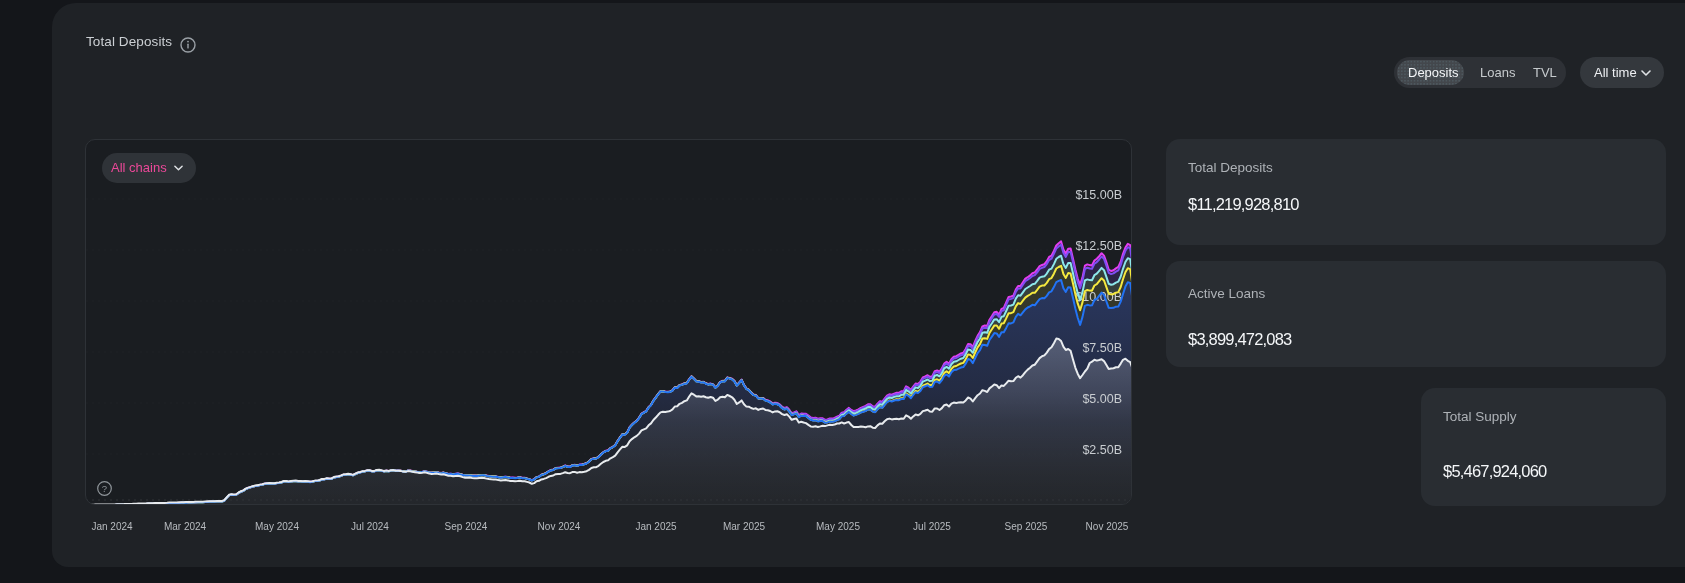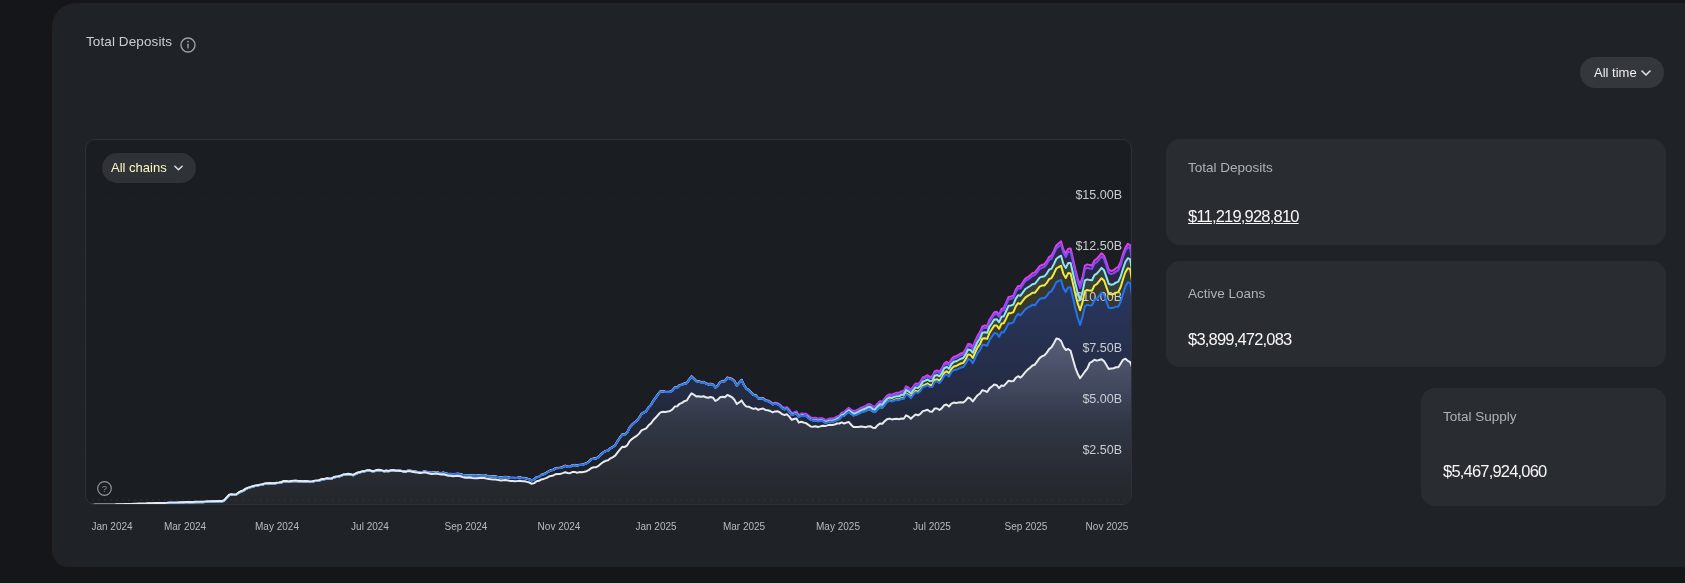--- a/index.html
+++ b/index.html
@@ -13,38 +13,44 @@
   .big .d { color:#878c91; }
   .tabs { position:absolute; left:1342px; top:54px; width:172px; height:31px; background:#2e3136; border-radius:16px; display:flex; align-items:center; }
   .tab-active { position:absolute; left:3px; top:3px; width:67px; height:25px; background:#43474c; border-radius:13px;
      background-image: radial-gradient(rgba(160,225,240,0.11) 0.7px, transparent 0.8px); background-size:3.2px 3.2px; }
   .tab-t { position:absolute; font-size:13px; top:8px; }
   .alltime { position:absolute; left:1528px; top:54px; width:84px; height:31px; background:#34383d; border-radius:16px; }
   .alltime span { position:absolute; left:14px; top:8px; font-size:13px; color:#eef0f3; }
   .chart-card { position:absolute; left:33px; top:136px; width:1047px; height:366px; background:#1a1d21;
      border:1px solid #2e3237; border-radius:10px; overflow:hidden; }
   .allchains { position:absolute; left:16px; top:13px; width:94px; height:30px; background:#2f3338; border-radius:15px; z-index:5; }
-  .allchains span { position:absolute; left:9px; top:7px; font-size:13px; color:#fef9c3; }
+  .allchains span { position:absolute; left:9px; top:7px; font-size:13px; color:#ec4899; }
   .qmark { position:absolute; left:11px; top:341px; z-index:5; }
   .xlabels { position:absolute; left:0; top:518px; width:1685px; height:16px; }
   .xlabels div { position:absolute; font-size:10px; color:#b7bbbf; transform:translateX(-50%); white-space:nowrap; }
   .card { position:absolute; background:#292d32; border-radius:14px; }
   .card .t { position:absolute; left:22px; top:21px; font-size:13.5px; color:#aeb2b7; }
   .card .v { position:absolute; left:22px; font-size:16.5px; color:#f5f7f9; letter-spacing:-0.8px; }
 </style>
 </head>
 <body>
   <div class="panel">
     <div class="hdr-label">Total Deposits</div>
     <svg class="info" width="16" height="16" viewBox="0 0 16 16">
       <circle cx="8" cy="8" r="7" fill="none" stroke="#9aa0a6" stroke-width="1.4"></circle>
       <circle cx="8" cy="4.6" r="0.9" fill="#9aa0a6"></circle>
       <rect x="7.3" y="6.6" width="1.4" height="5" rx="0.7" fill="#9aa0a6"></rect>
     </svg>
 
+    <div class="tabs">
+      <div class="tab-active"></div>
+      <div class="tab-t" style="left:14px;color:#f4f6f8;">Deposits</div>
+      <div class="tab-t" style="left:86px;color:#c6cacd;">Loans</div>
+      <div class="tab-t" style="left:139px;color:#c6cacd;">TVL</div>
+    </div>
     <div class="alltime">
       <span>All time</span>
       <svg width="10" height="6" viewBox="0 0 10 6" style="position:absolute;left:61px;top:13px">
         <path d="M1 1 L5 5 L9 1" fill="none" stroke="#dfe2e5" stroke-width="1.6" stroke-linecap="round" stroke-linejoin="round"></path>
       </svg>
     </div>
 
     <div class="chart-card">
       <svg width="1047" height="366" viewBox="0 0 1047 366" style="position:absolute;left:0;top:0">
 <defs>
@@ -109,21 +115,21 @@
       <div style="left:604px">Jan 2025</div>
       <div style="left:692px">Mar 2025</div>
       <div style="left:786px">May 2025</div>
       <div style="left:880px">Jul 2025</div>
       <div style="left:974px">Sep 2025</div>
       <div style="left:1055px">Nov 2025</div>
     </div>
 
     <div class="card" style="left:1114px; top:136px; width:500px; height:106px;">
       <div class="t">Total Deposits</div>
-      <div class="v" style="top:68px;text-decoration:underline;">$11,219,928,810</div>
+      <div class="v" style="top:56px;">$11,219,928,810</div>
     </div>
     <div class="card" style="left:1114px; top:258px; width:500px; height:106px;">
       <div class="t" style="top:25px;">Active Loans</div>
       <div class="v" style="top:69px;">$3,899,472,083</div>
     </div>
     <div class="card" style="left:1369px; top:385px; width:245px; height:118px;">
       <div class="t">Total Supply</div>
       <div class="v" style="top:74px;">$5,467,924,060</div>
     </div>
   </div>

